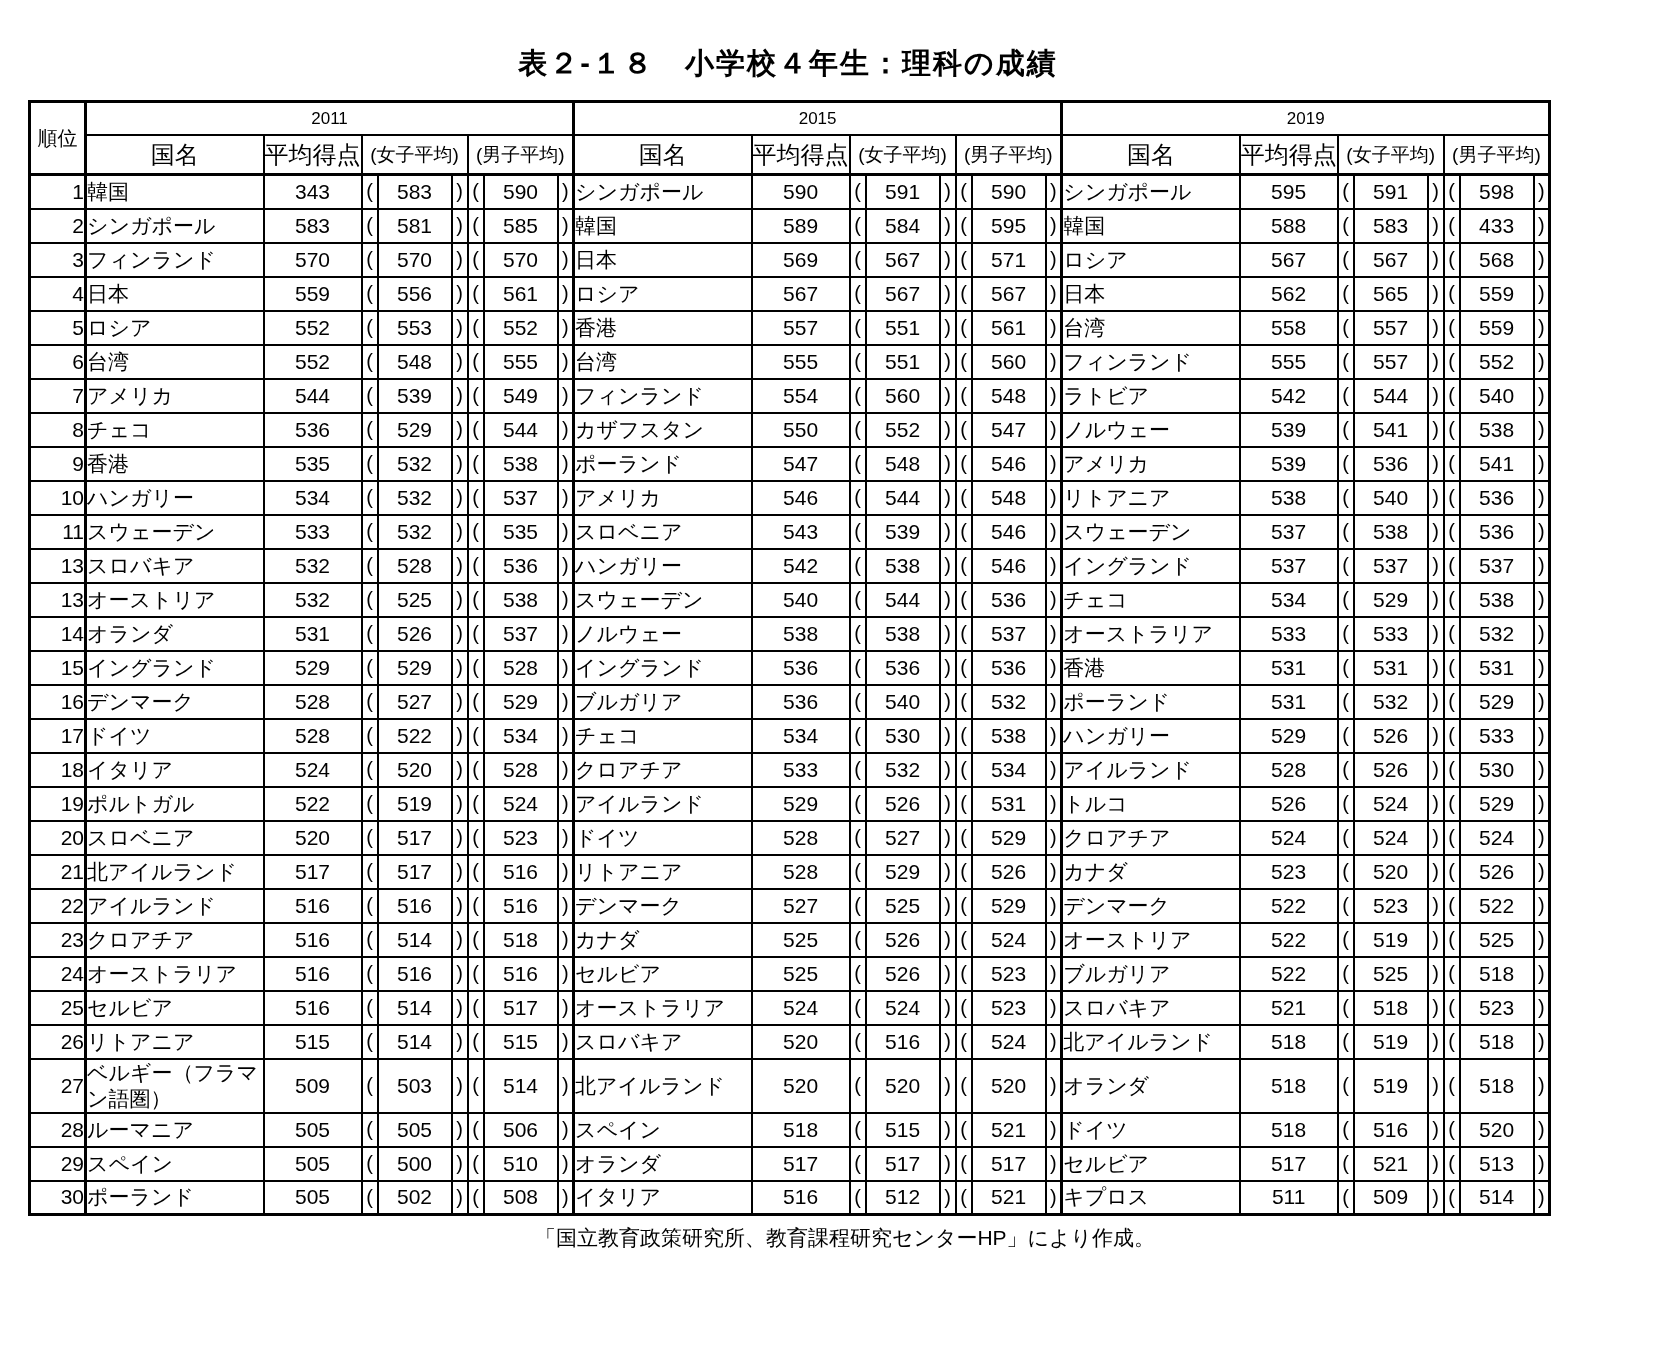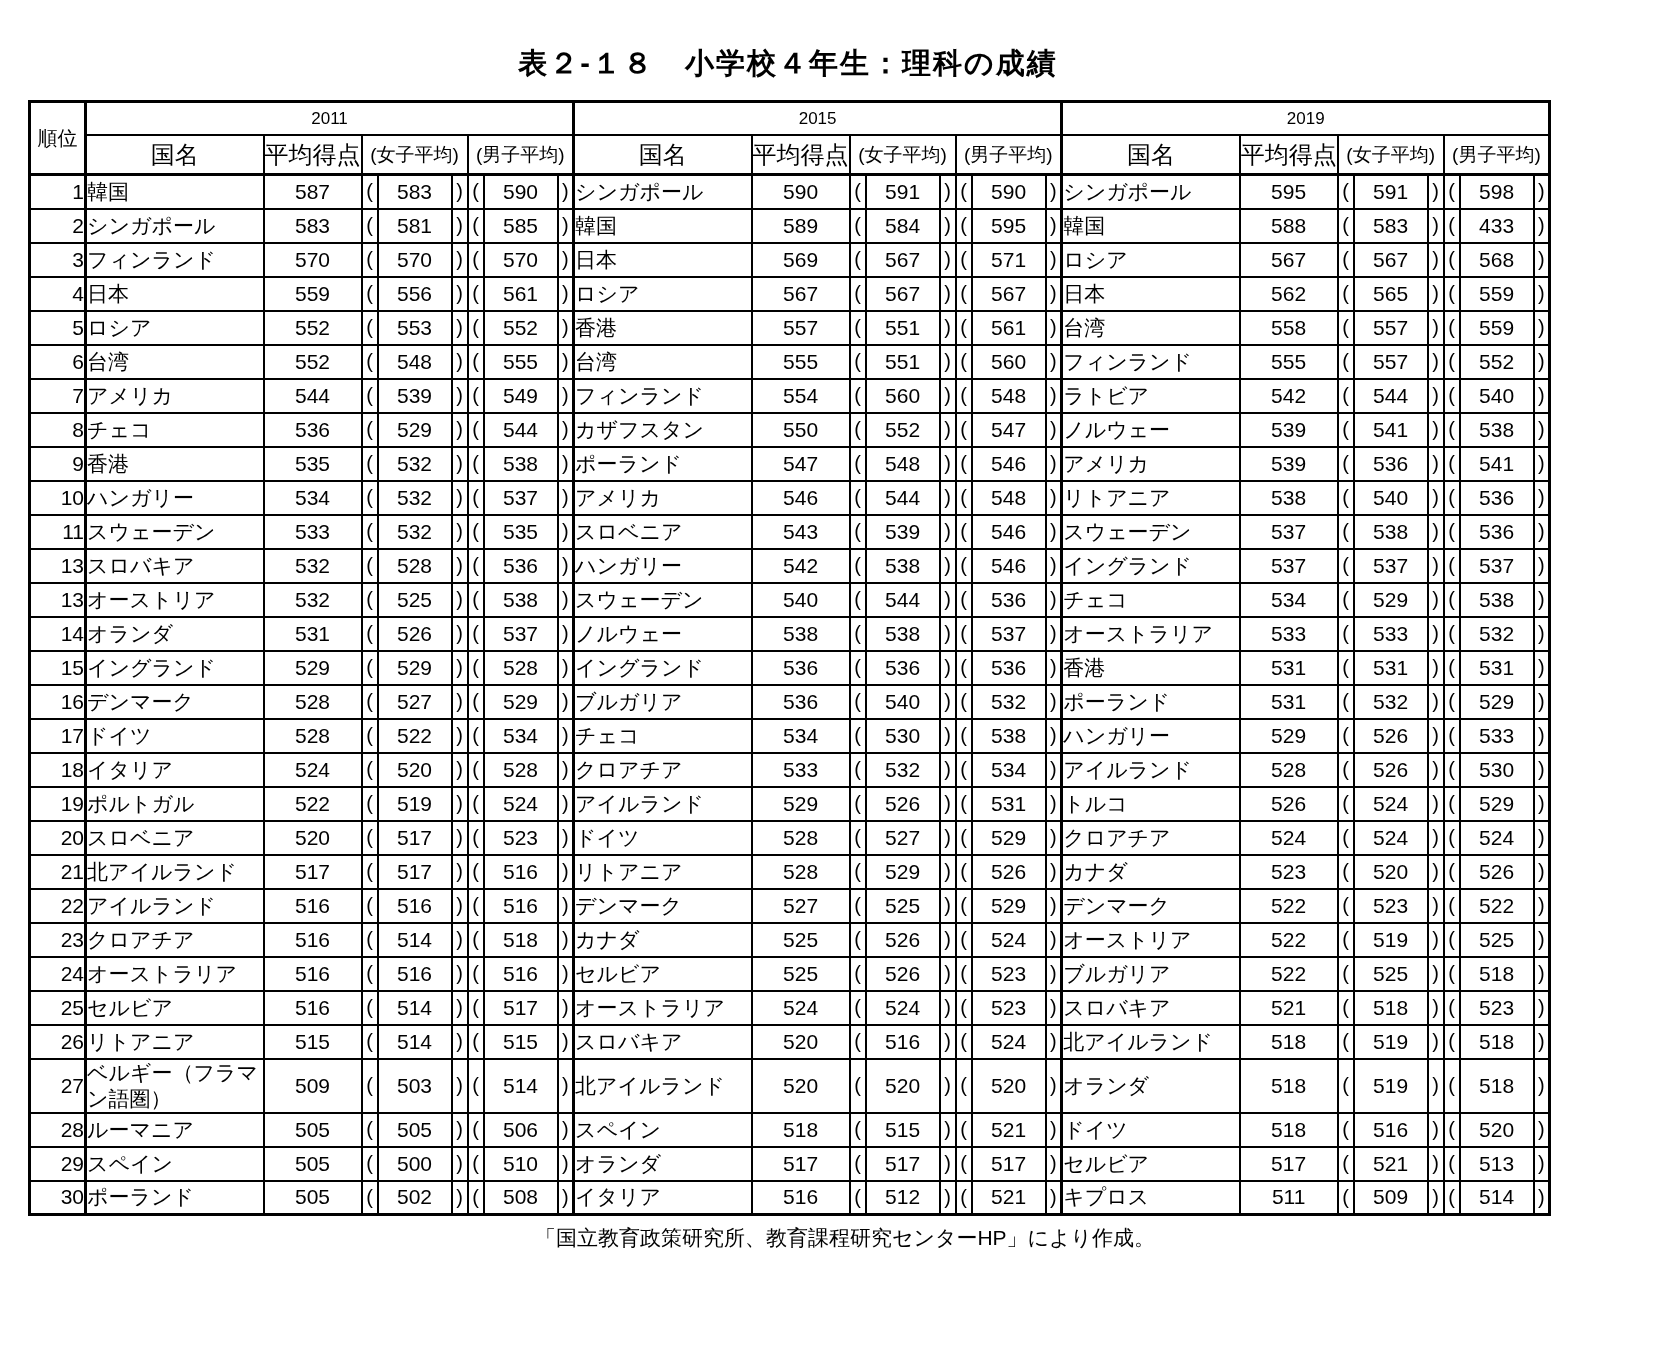--- a/index.html
+++ b/index.html
@@ -95,21 +95,21 @@
           <th class="sub-th block-start">国名</th>
           <th class="sub-th">平均得点</th>
           <th class="sub-th paren-th" colspan="3">(女子平均)</th>
           <th class="sub-th paren-th" colspan="3">(男子平均)</th>
         </tr>
       </thead>
     <tbody>
         <tr>
           <td class="rank-cell">1</td>
           <td class="country-cell block-start">韓国</td>
-          <td class="score-cell">587</td>
+          <td class="score-cell">343</td>
           <td class="paren-cell po">(</td>
           <td class="num-cell">583</td>
           <td class="paren-cell pc">)</td>
           <td class="paren-cell po">(</td>
           <td class="num-cell">590</td>
           <td class="paren-cell pc">)</td>
           <td class="country-cell block-start">シンガポール</td>
           <td class="score-cell">590</td>
           <td class="paren-cell po">(</td>
           <td class="num-cell">591</td>

